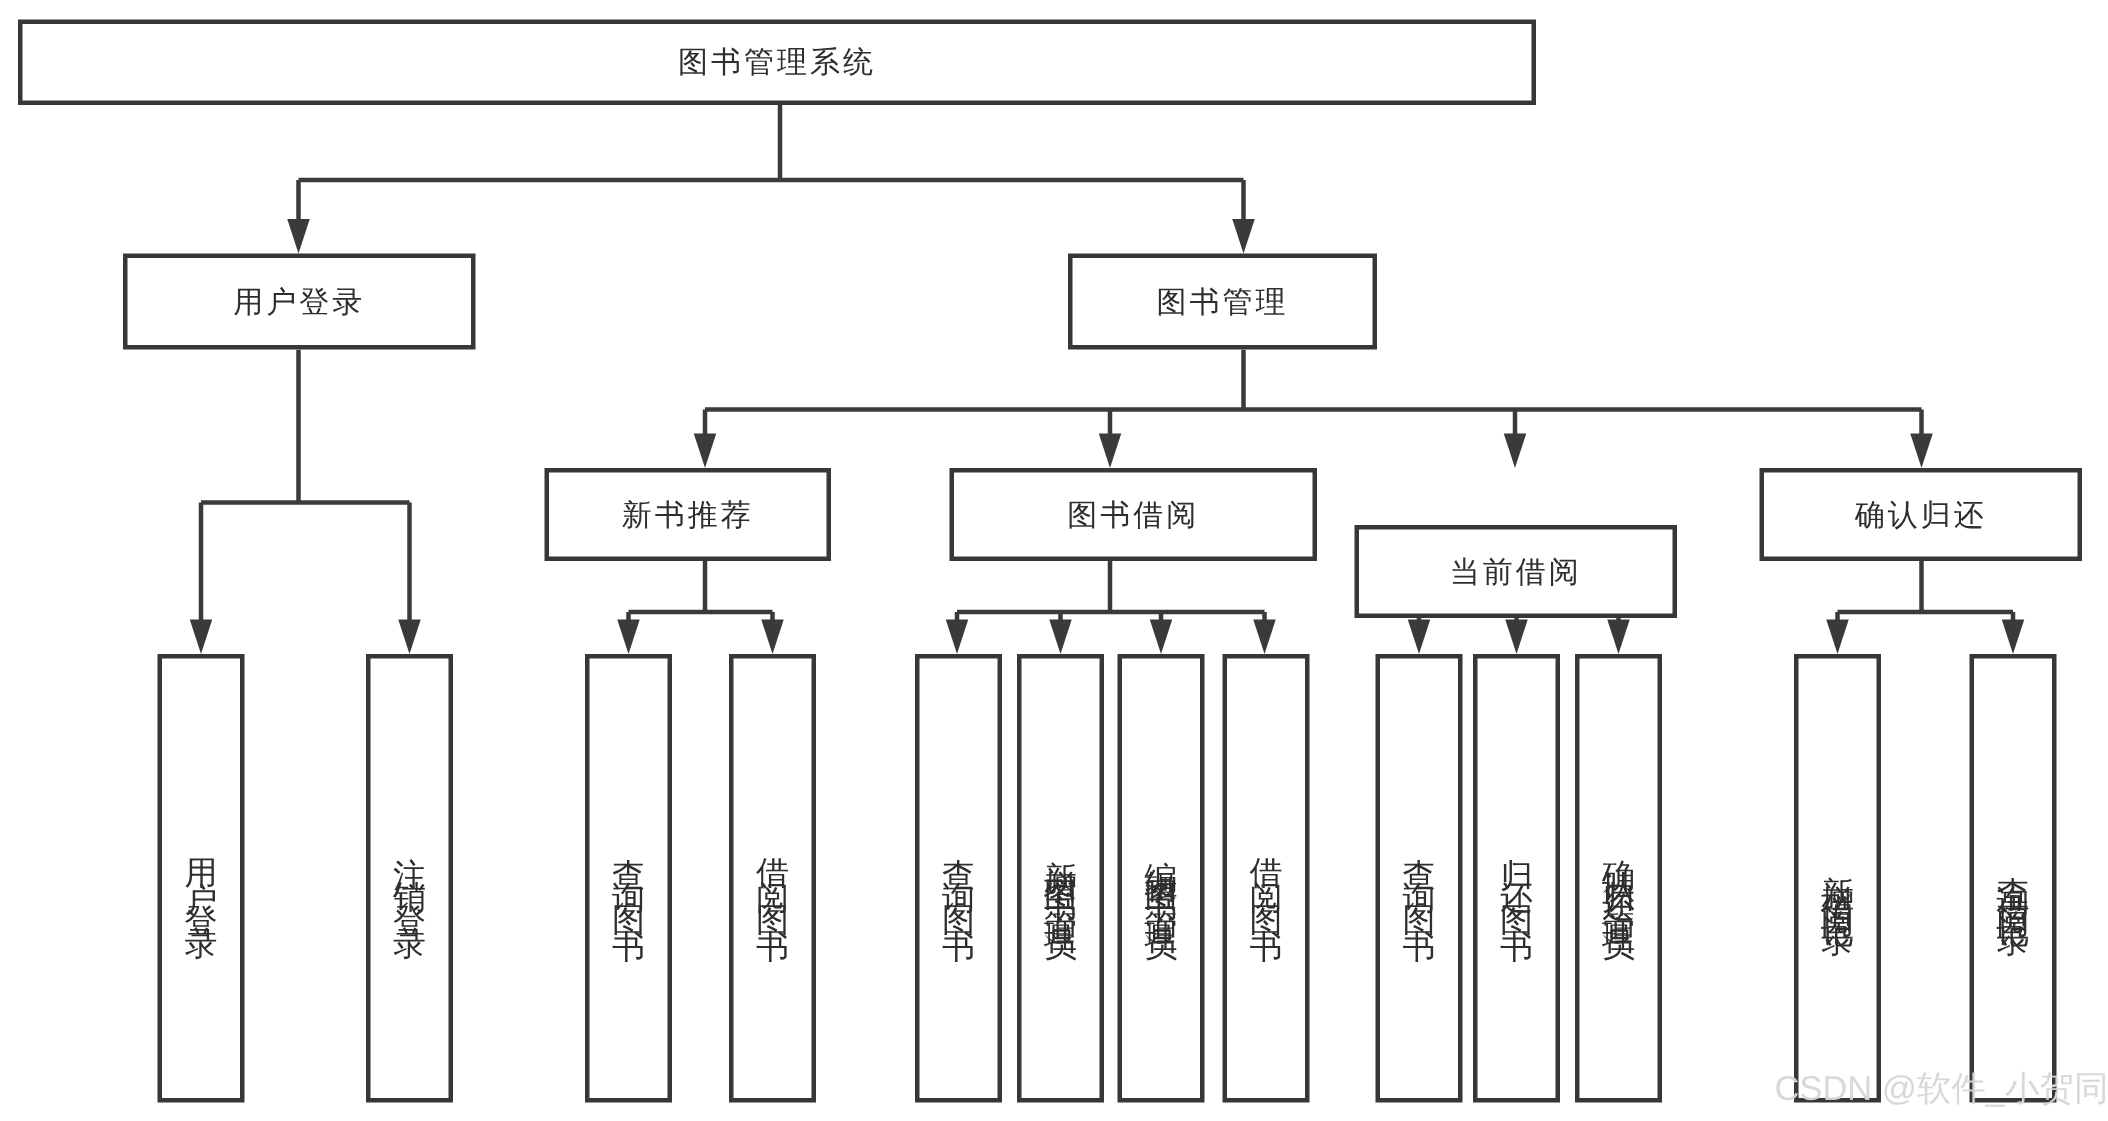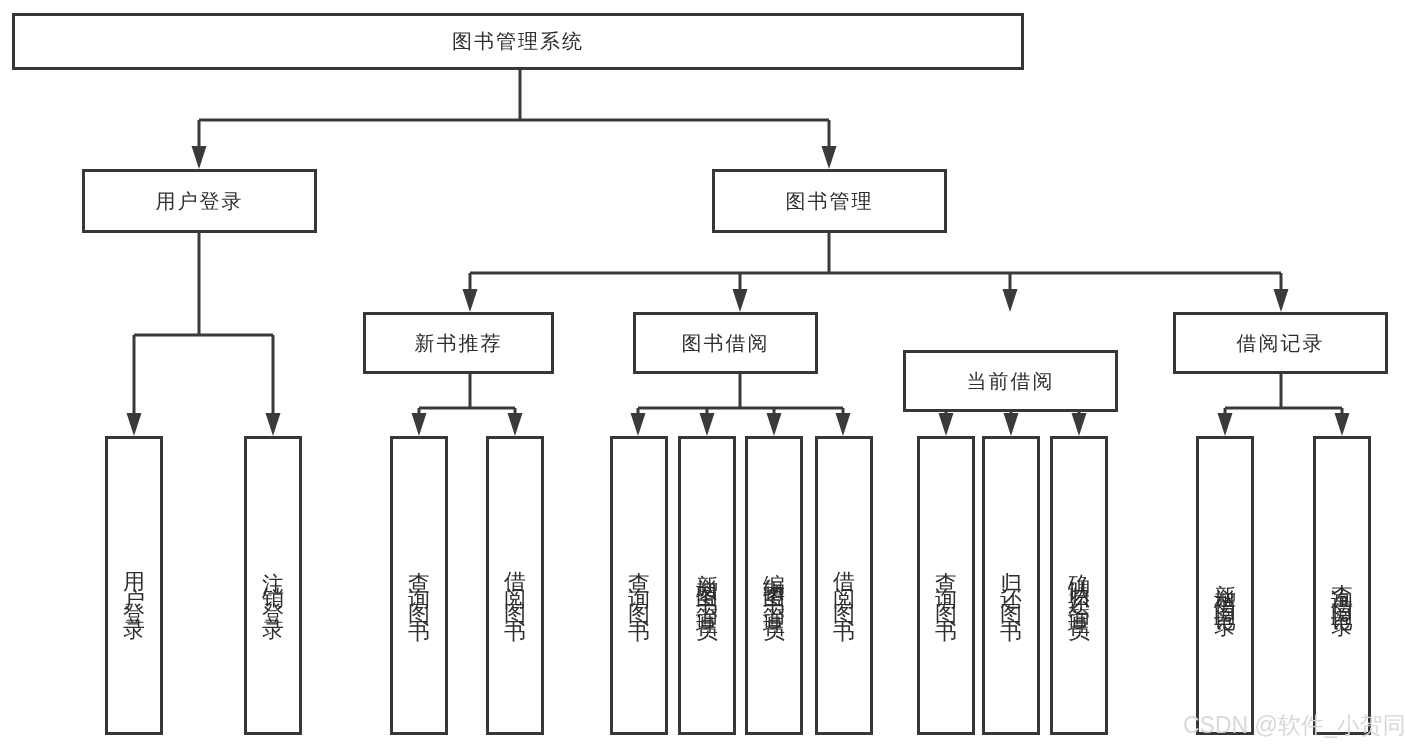--- a/index.html
+++ b/index.html
@@ -68,35 +68,35 @@
     </g>
   </svg>
 
   <div class="node" style="left:12px;top:13px;width:1012px;height:57px;">
     <span>图书管理系统</span>
   </div>
 
   <div class="node" style="left:82px;top:169px;width:235px;height:64px;">
     <span>用户登录</span>
   </div>
-  <div class="node" style="left:712px;top:169px;width:235px;height:64px;">
+  <div class="node" style="left:712px;top:169px;width:206px;height:64px;">
     <span>图书管理</span>
   </div>
 
   <div class="node" style="left:363px;top:312px;width:191px;height:62px;">
     <span>新书推荐</span>
   </div>
-  <div class="node" style="left:633px;top:312px;width:185px;height:62px;">
+  <div class="node" style="left:633px;top:312px;width:245px;height:62px;">
     <span>图书借阅</span>
   </div>
   <div class="node" style="left:903px;top:312px;width:215px;height:62px;margin-top:38px;">
     <span>当前借阅</span>
   </div>
   <div class="node" style="left:1173px;top:312px;width:215px;height:62px;">
-    <span>借阅记录</span>
+    <span>确认归还</span>
   </div>
 
   <div class="node leaf" style="left:105px;top:436px;width:58px;height:299px;">
     <span class="vtext">用户登录</span>
   </div>
   <div class="node leaf" style="left:244px;top:436px;width:58px;height:299px;">
     <span class="vtext">注销登录</span>
   </div>
 
   <div class="node leaf" style="left:390px;top:436px;width:58px;height:299px;">

